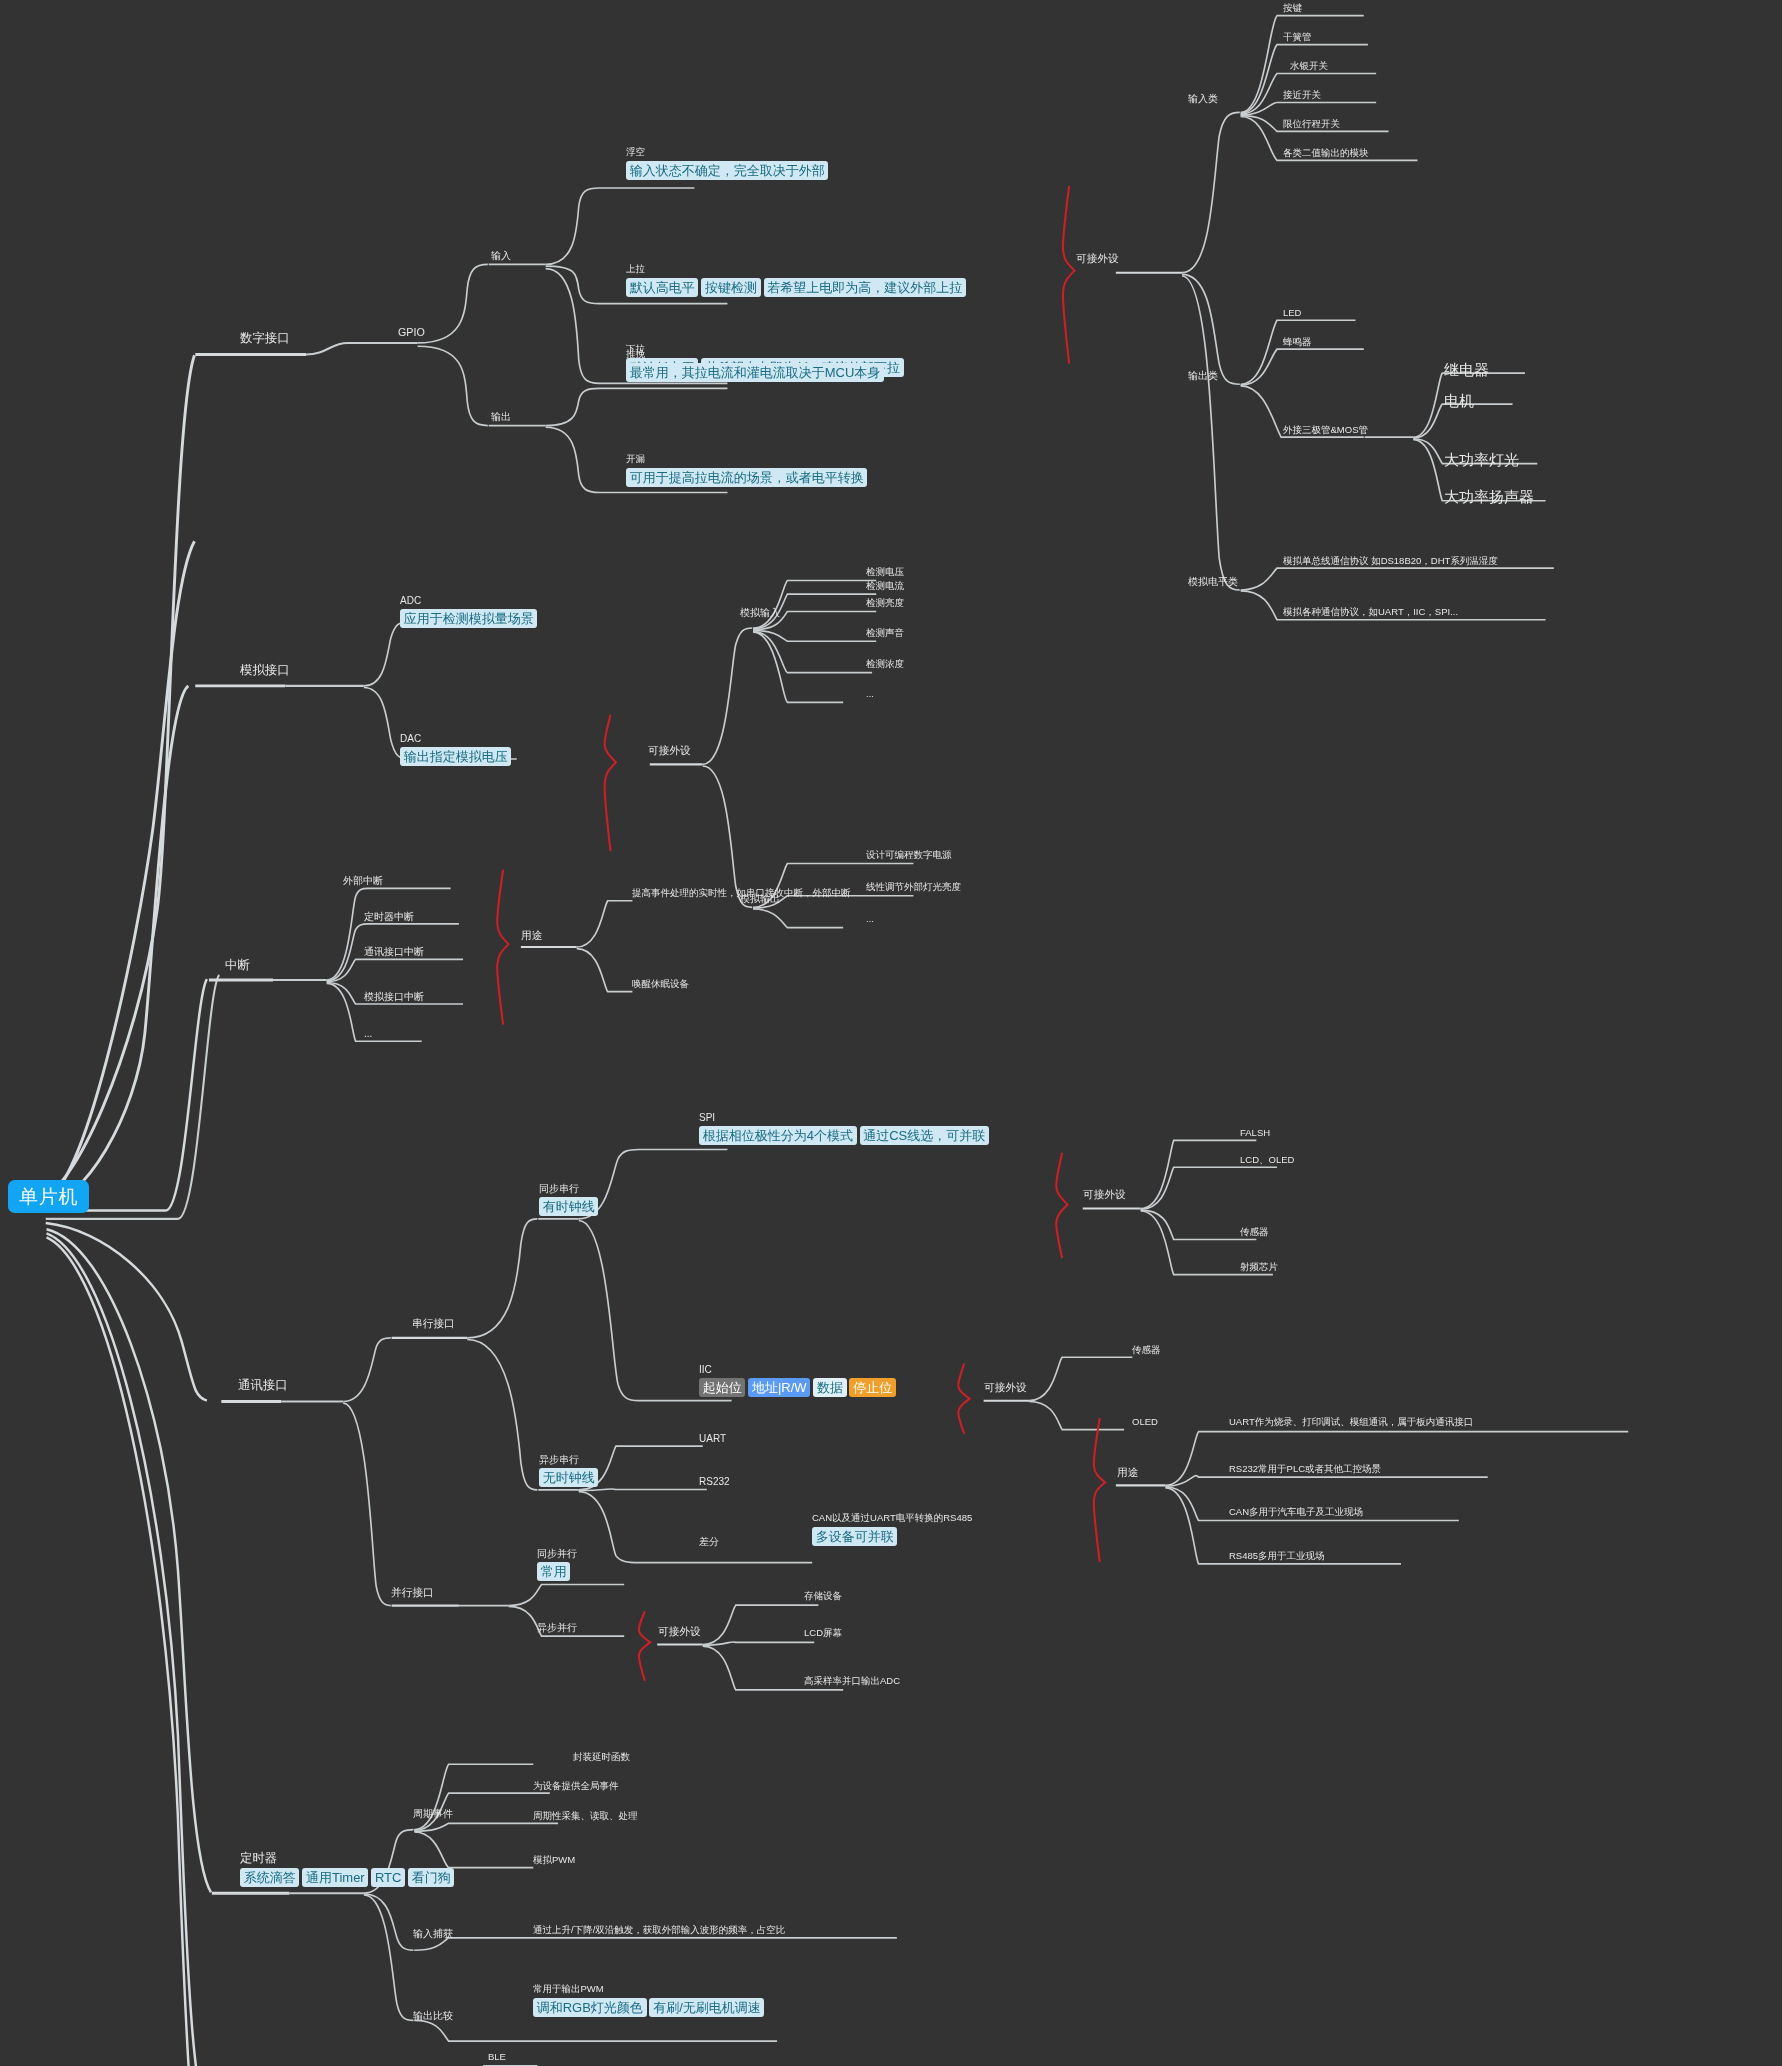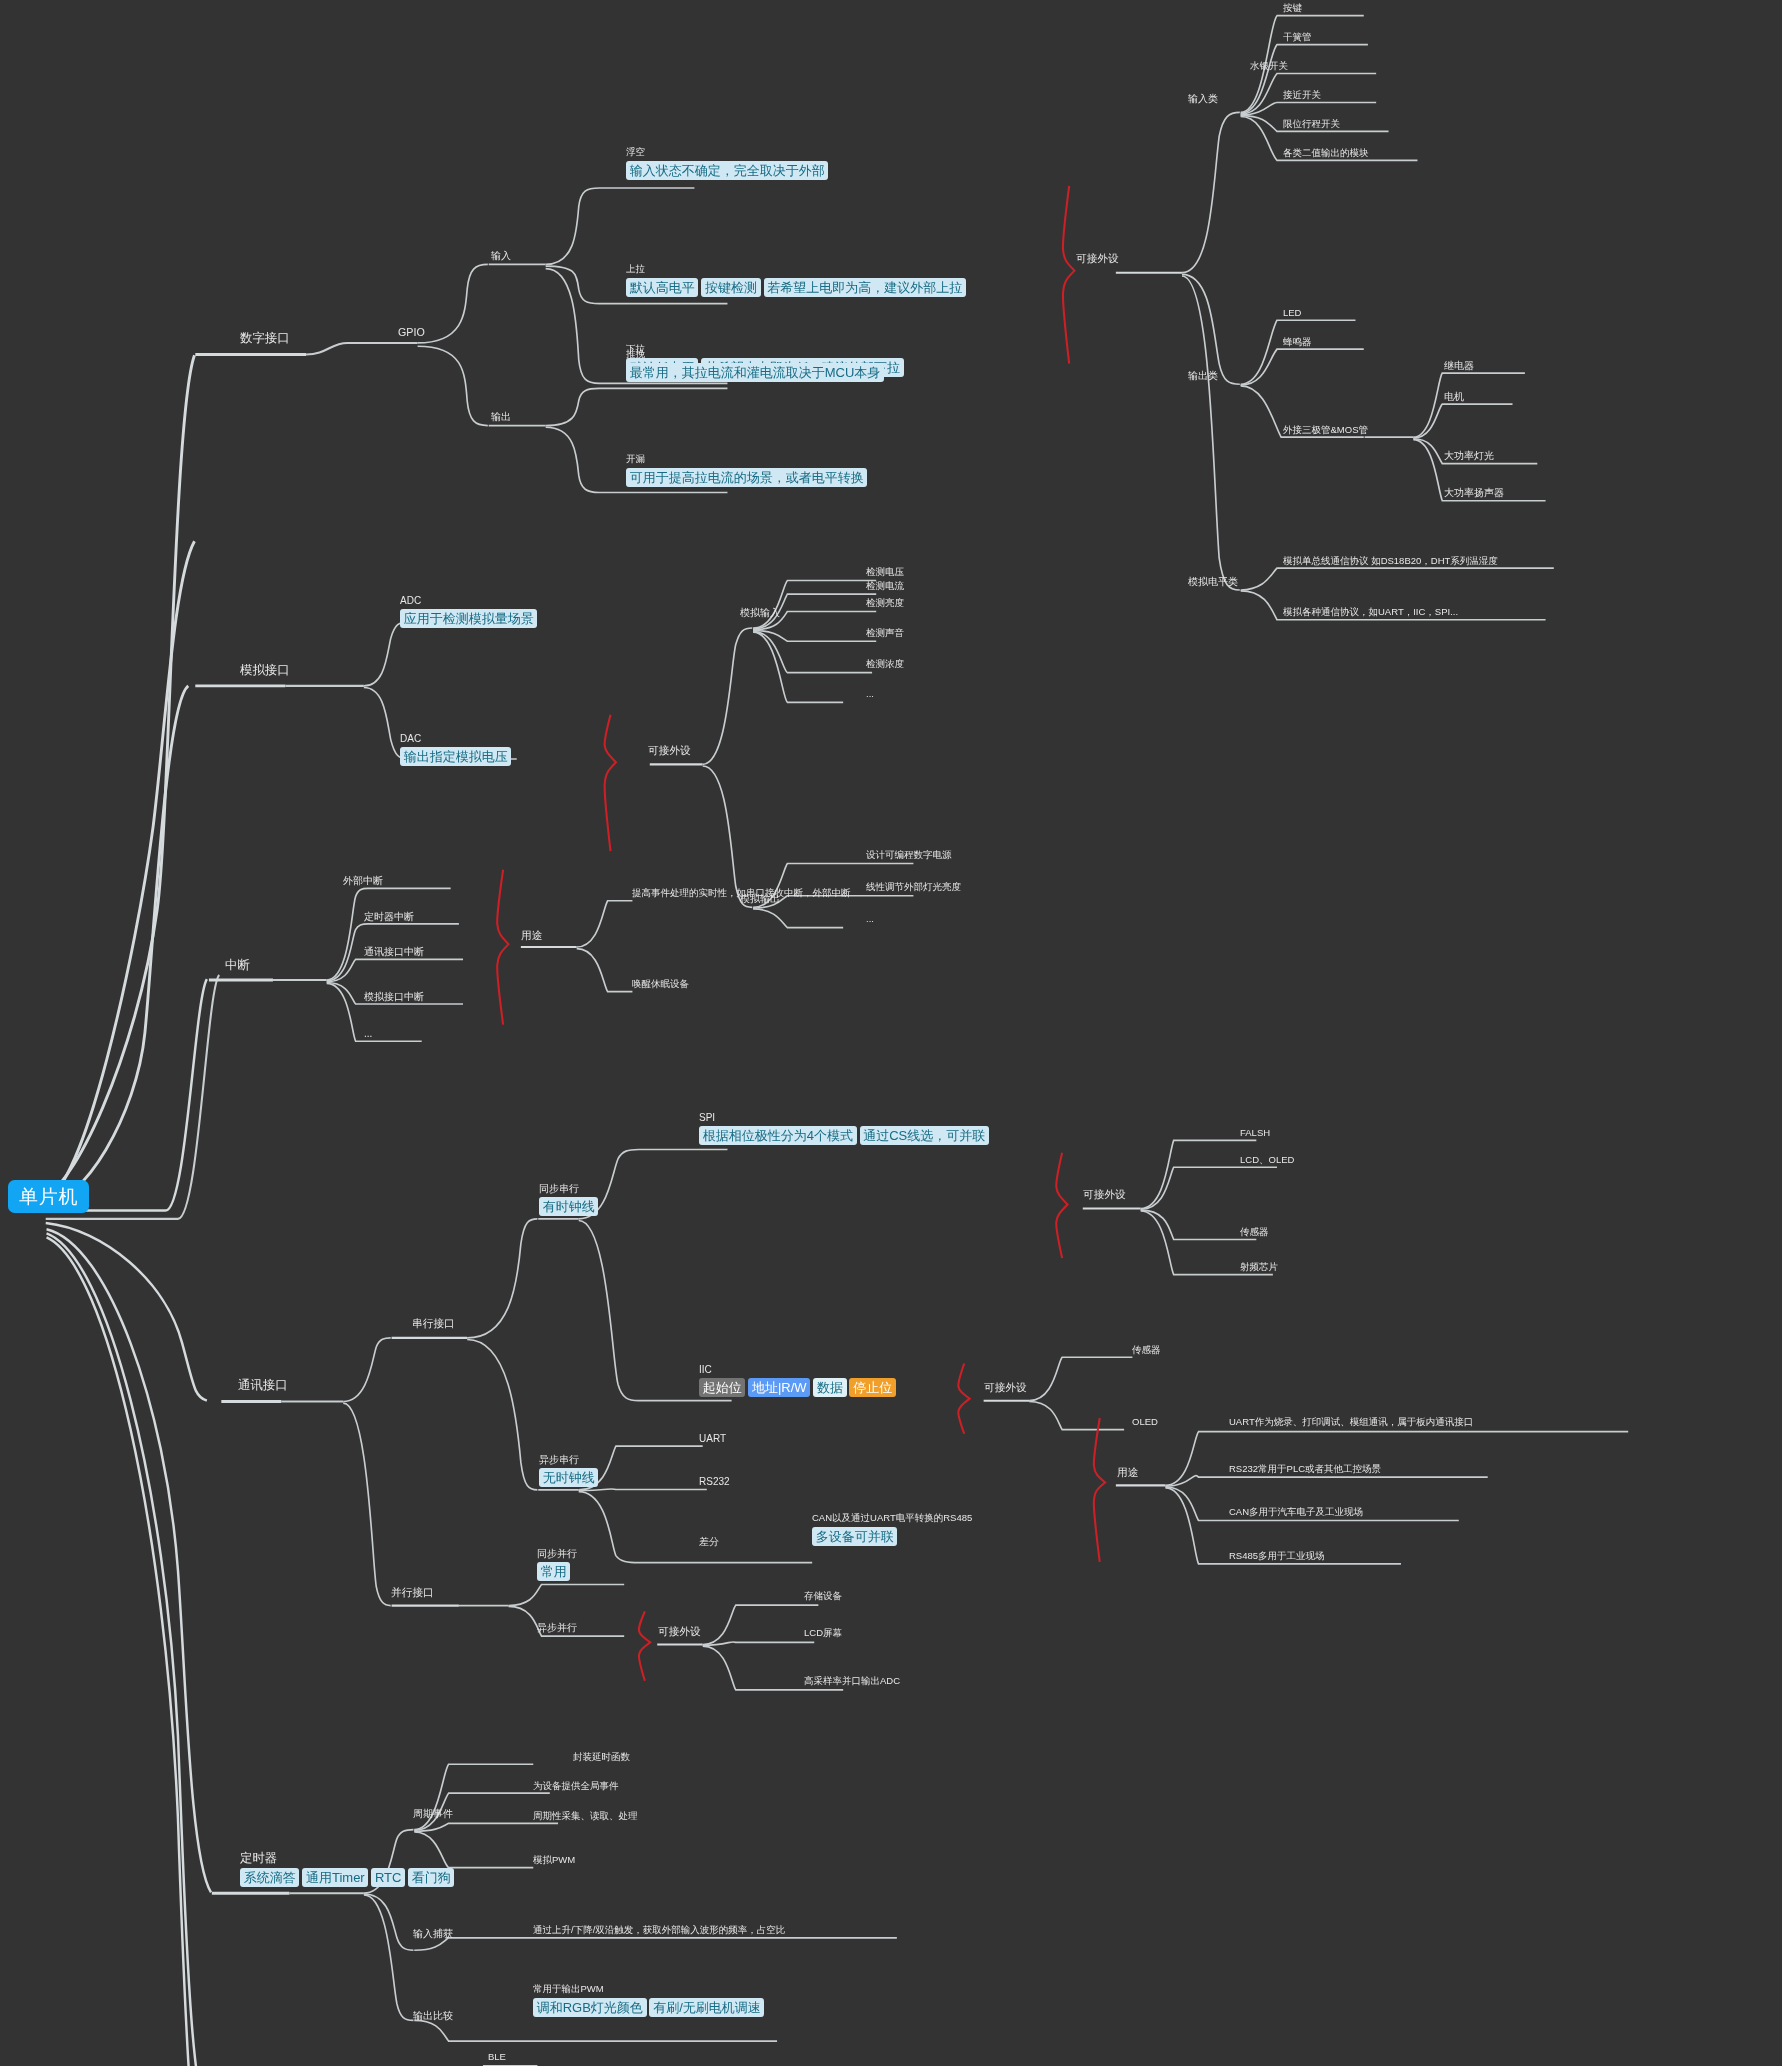--- a/index.html
+++ b/index.html
@@ -19,21 +19,21 @@
   .central{
     background:#12a5f4;color:#ffffff;border-radius:6.6px;
     padding:5.8px 10.7px;font-size:19px;letter-spacing:0.8px;
   }
 
   
   .l1{font-size:12.4px;}
   .l2{font-size:10.7px;}
   .l3{font-size:10px;}
   .l4{font-size:9.5px;}
-  .l5{font-size:10px;font-family:Liberation Mono, monospace;}
+  .l5{font-size:15px;}
 
   
   .tags{display:flex;gap:2.9px;margin-top:2.9px;align-items:flex-start;}
   .tag{
     background:#cfe8f3;color:#176b84;border-radius:2.9px;
     padding:1.7px 3.7px;font-size:13px;white-space:nowrap;line-height:1.2;
   }
   .tag.t-red{background:#737373;color:#ffffff;}
   .tag.t-blue{background:#5b9bf5;color:#ffffff;}
   .tag.t-lblue{background:#dff0f7;color:#176b84;}
@@ -272,21 +272,21 @@
 
   <div class="node l3" style="left:1188px;top:93px;">
     <span class="lbl">输入类</span>
   </div>
   <div class="node l4" style="left:1283px;top:3.3px;">
       <span class="lbl">按键</span>
     </div>
   <div class="node l4" style="left:1283px;top:32px;">
       <span class="lbl">干簧管</span>
     </div>
-  <div class="node l4" style="left:1250px;top:61px;text-align:center;">
+  <div class="node l4" style="left:1290px;top:61px;text-align:center;">
       <span class="lbl">水银开关</span>
     </div>
   <div class="node l4" style="left:1283px;top:90px;">
       <span class="lbl">接近开关</span>
     </div>
   <div class="node l4" style="left:1283px;top:119px;">
       <span class="lbl">限位行程开关</span>
     </div>
   <div class="node l4" style="left:1283px;top:148px;">
       <span class="lbl">各类二值输出的模块</span>

